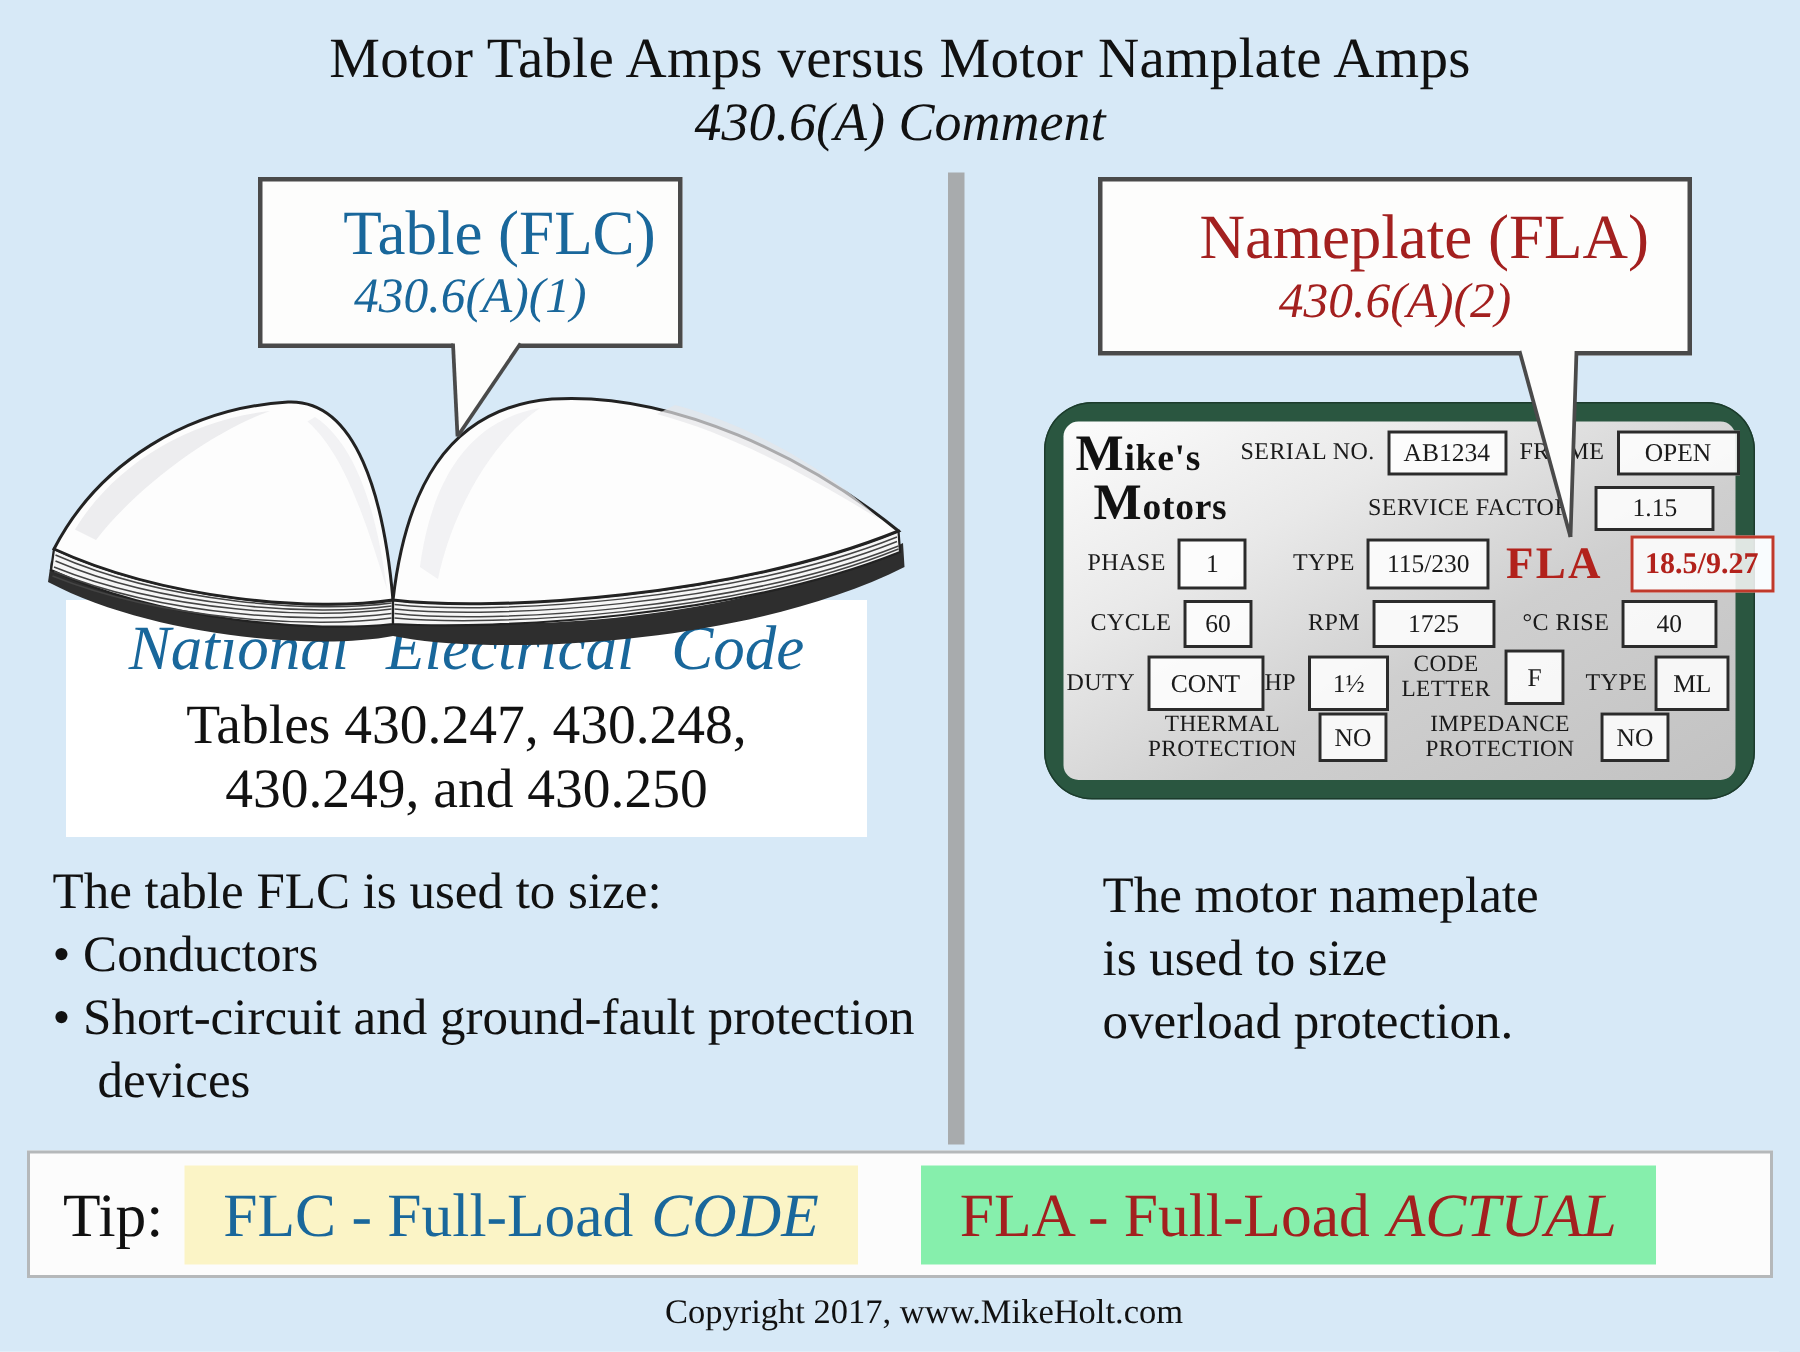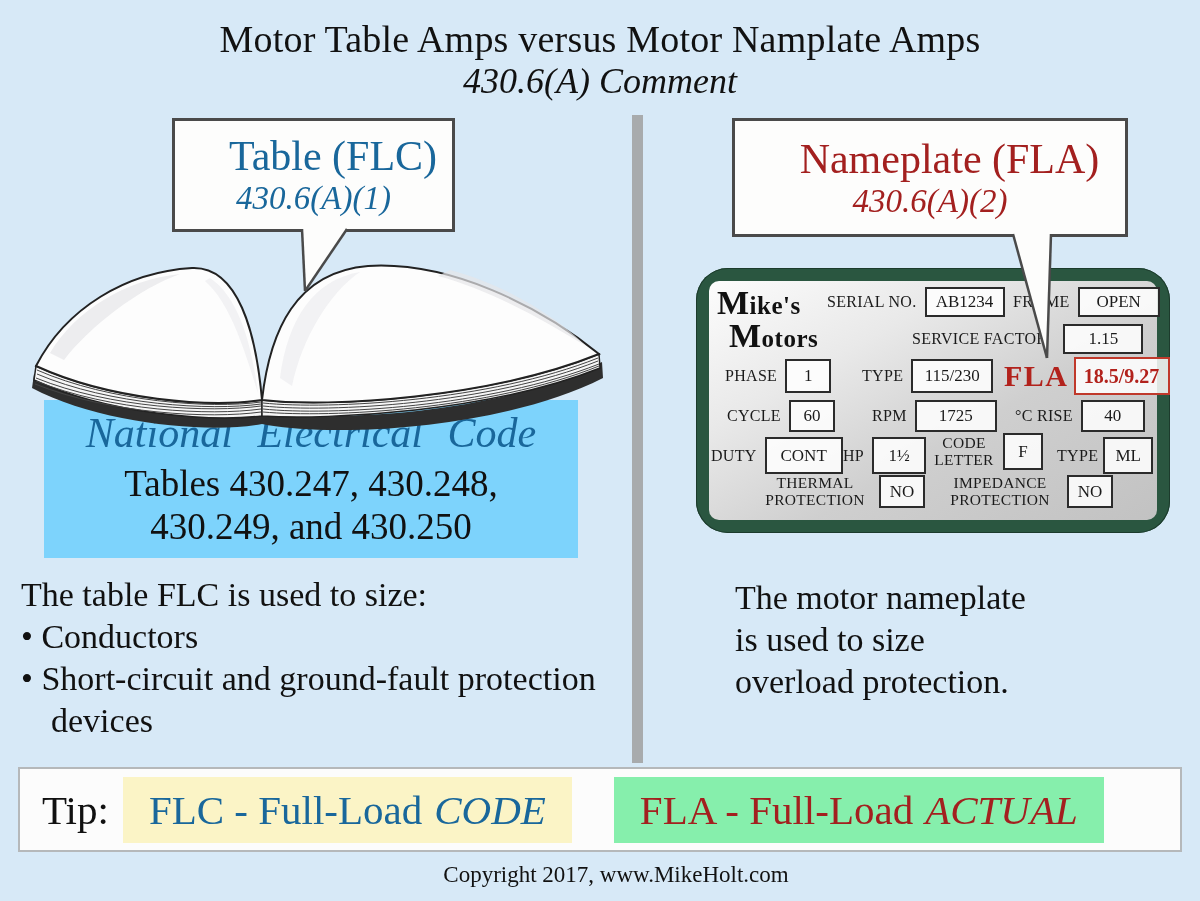--- a/index.html
+++ b/index.html
@@ -22,26 +22,26 @@
             justify-content:center; align-items:center; z-index:2; }
   .bubble-left { left:172px; top:118px; width:283px; height:114px; color:#19679B; }
   .bubble-right { left:732px; top:118px; width:396px; height:119px; color:#A3201F; }
   .bubble .l1 { font-size:42px; line-height:1.12;margin-left:39px; }
   .bubble .l2 { font-size:33px; line-height:1.12; font-style:italic; }
   .tail { position:absolute; z-index:3; }
   
   .book { position:absolute; left:30px; top:248px; z-index:1; }
   
   .nec-box { position:absolute; left:44px; top:400px; width:534px; height:158px;
-             background:#7dd3fc; text-align:center; box-sizing:border-box; padding-top:9px; }
+             background:#ffffff; text-align:center; box-sizing:border-box; padding-top:9px; }
   .nec-title { font-size:42px; font-style:italic; color:#19679B; word-spacing:14px; }
   .nec-line { font-size:37px; line-height:1.16; color:#111; }
   .nec-line.first { margin-top:6px; }
   
-  .body-left { position:absolute; left:21px; top:574px; width:600px;
+  .body-left { position:absolute; left:35px; top:574px; width:600px;
                font-size:34px; line-height:1.24; }
   .bullet { padding-left:30px; text-indent:-30px; }
   .body-right { position:absolute; left:735px; top:577px; width:430px;
                 font-size:34px; line-height:1.24; }
   
   .nameplate { position:absolute; left:696px; top:268px; width:474px; height:265px;
                background:#2A5640; border-radius:32px; box-shadow:0 0 0 1px #1C3B2C inset; z-index:1; }
   .plate { position:absolute; left:13px; top:13px; right:13px; bottom:13px;
            border-radius:10px;
            background:linear-gradient(150deg,#FCFCFC 0%,#E9E9E9 30%,#CFCFCF 60%,#C2C2C2 100%); }
@@ -164,21 +164,21 @@
       </div>
 
       <div class="np-group" style="left:16px; top:78px;">
         <span class="np-label">PHASE</span>
         <span class="np-box" style="width:46px; height:34px;">1</span>
       </div>
       <div class="np-group" style="left:153px; top:78px;">
         <span class="np-label">TYPE</span>
         <span class="np-box" style="width:82px; height:34px;">115/230</span>
       </div>
-      <div class="np-group" style="left:295px; top:76px; gap:5px;">
+      <div class="np-group" style="left:295px; top:76px; gap:18px;">
         <span class="np-fla-label">FLA</span>
         <span class="np-box np-fla-box" style="width:96px; height:38px;">18.5/9.27</span>
       </div>
 
       <div class="np-group" style="left:18px; top:119px;">
         <span class="np-label">CYCLE</span>
         <span class="np-box" style="width:46px; height:32px;">60</span>
       </div>
       <div class="np-group" style="left:163px; top:119px;">
         <span class="np-label">RPM</span>

